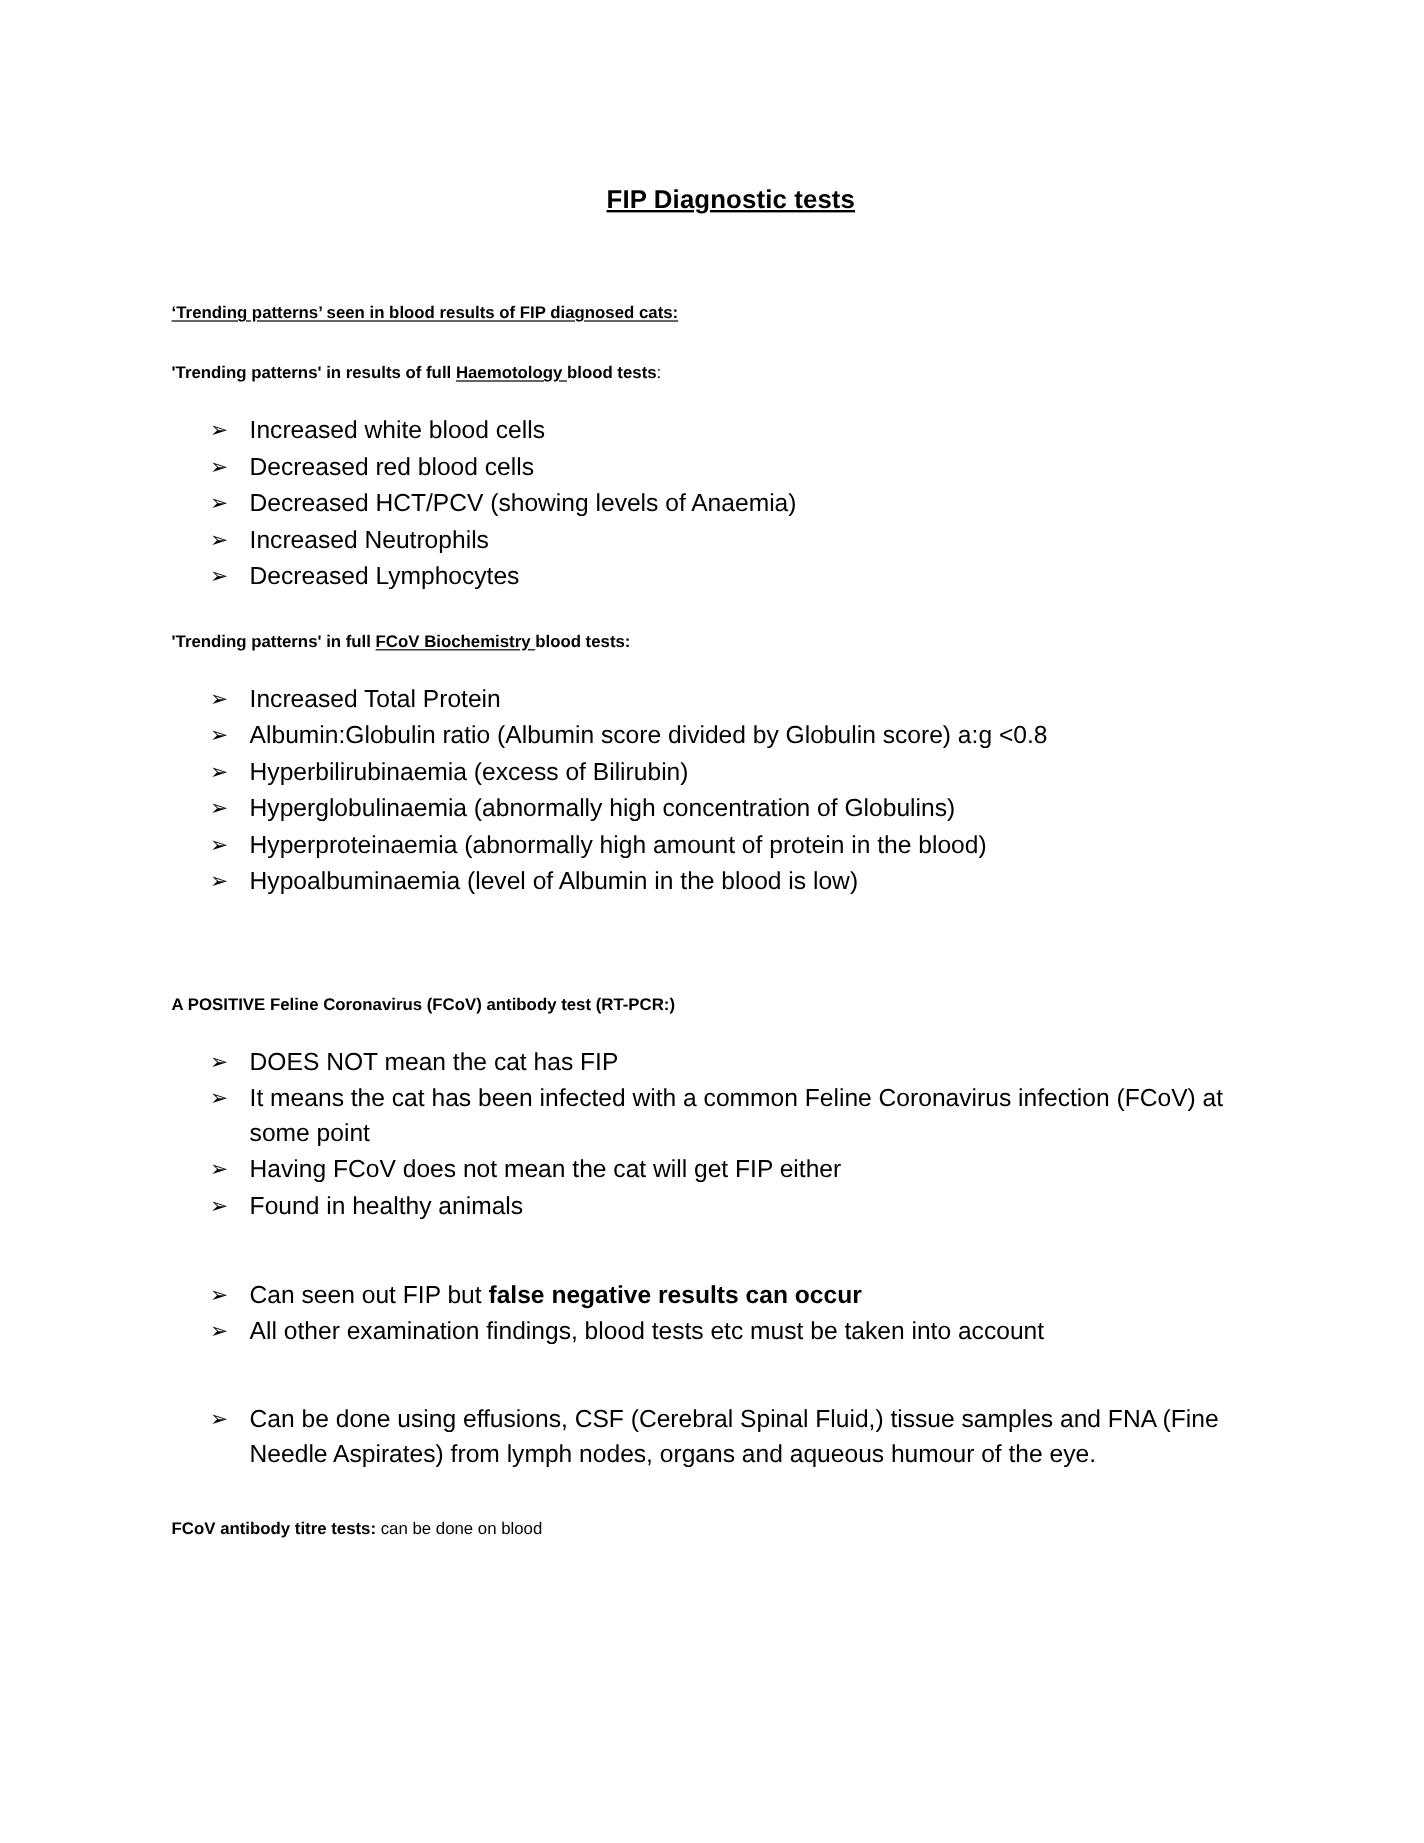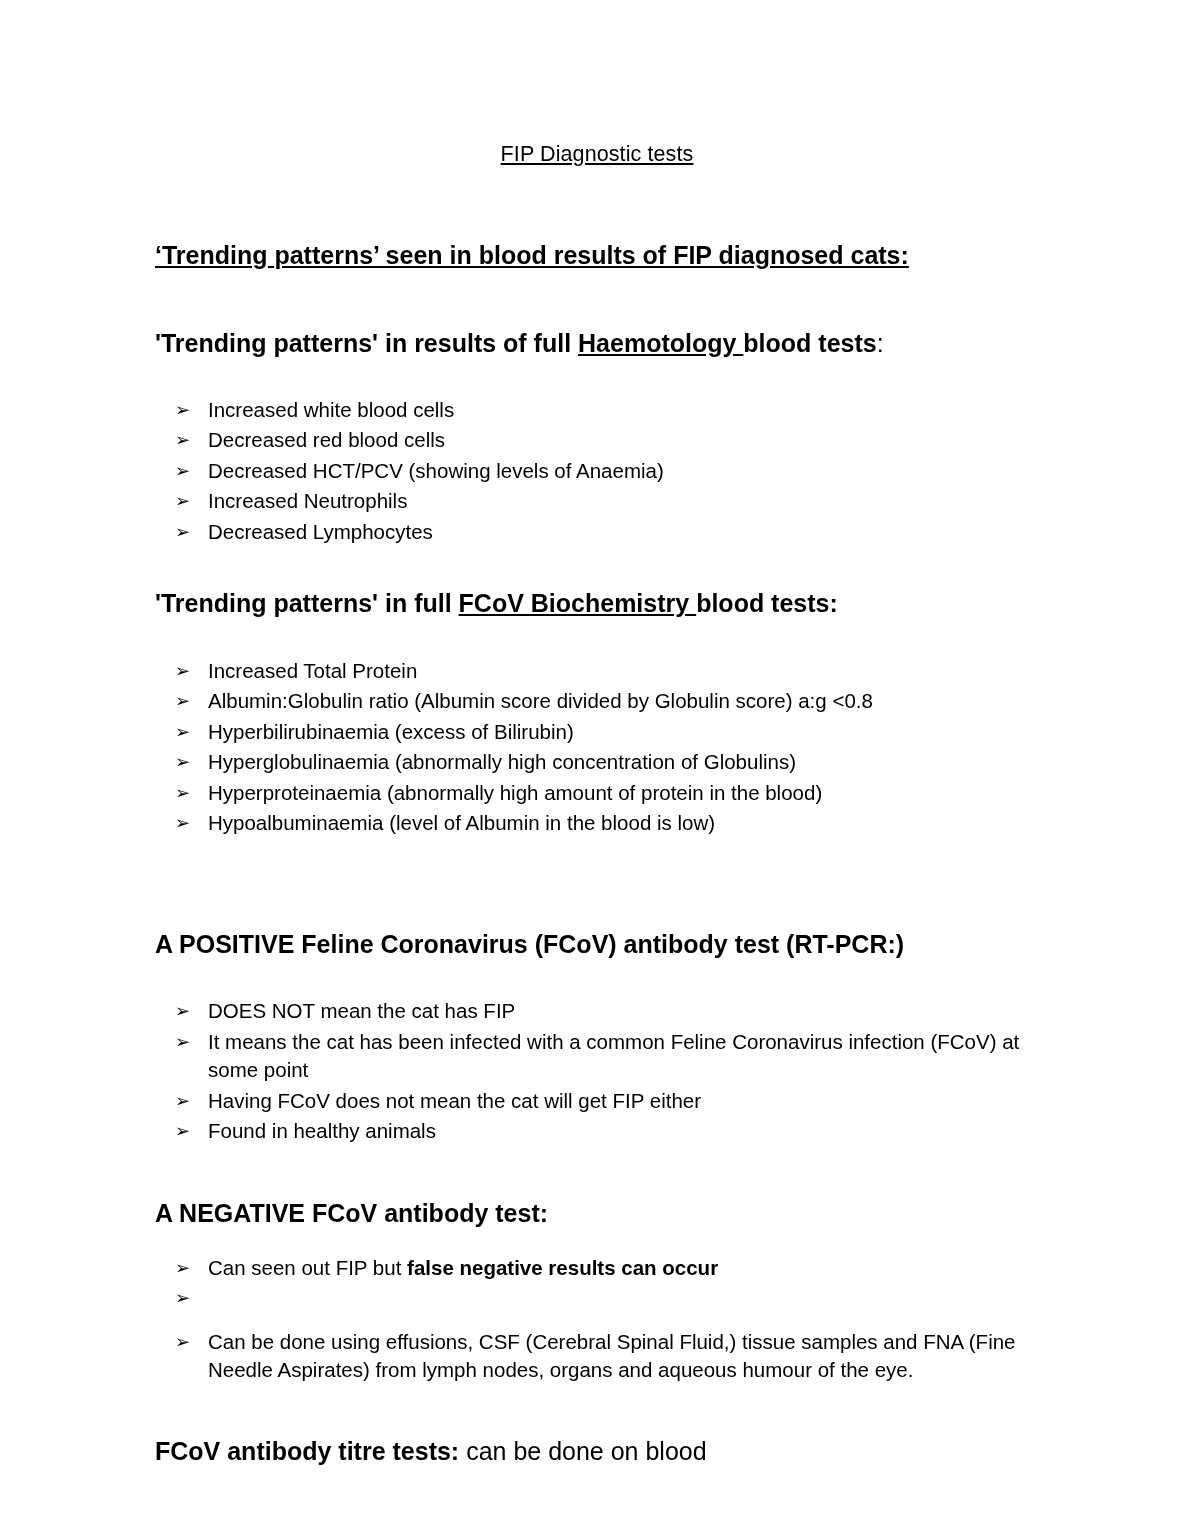--- a/index.html
+++ b/index.html
@@ -26,35 +26,35 @@
     position: absolute;
     left: 139px;
     top: 0;
     width: 920px;
   }
 
   
   .doc-title {
     text-align: center;
     font-size: 21.5px;
-    font-weight: normal;
+    font-weight: bold;
     letter-spacing: 0.1px;
-    margin: 4px;
+    margin: 16px;
     padding-top: 138px;
     width: 908px;
   }
   .doc-title .u { text-decoration: underline; text-underline-offset: 2px; }
 
   
   .h-underline,
   .h-plain {
-    font-size: 25px;
+    font-size: 14px;
     font-weight: bold;
     line-height: 1.22;
-    margin: 16px;
+    margin: 4px;
     white-space: nowrap;
   }
   .h-underline .u,
   .h-plain .u {
     text-decoration: underline;
     text-underline-offset: 2px;
   }
   .h-plain .normal { font-weight: normal; }
 
   .sp-title-gap   { height: 53px; }
@@ -201,33 +201,31 @@
         <span class="txt">Having FCoV does not mean the cat will get FIP either</span>
       </li>
       <li>
         <span class="marker">➢</span>
         <span class="txt">Found in healthy animals</span>
       </li>
     </ul>
 
     <div class="sp-big-gap"></div>
 
-    <div class="h-plain">
-      <span>A NEGATIVE FCoV antibody test:</span>
-    </div>
 
     <div class="sp-tight"></div>
 
     <ul class="bullets tight">
       <li>
         <span class="marker">➢</span>
         <span class="txt"><span>Can seen out FIP but </span><b>false negative results can occur</b></span>
       </li>
       <li>
         <span class="marker">➢</span>
+        <span class="txt">All other examination findings, blood tests etc must be taken into account</span>
       </li>
     </ul>
 
     <div class="sp-big-gap"></div>
 
 
     <div class="sp-tight"></div>
 
     <ul class="bullets tight">
       <li>

